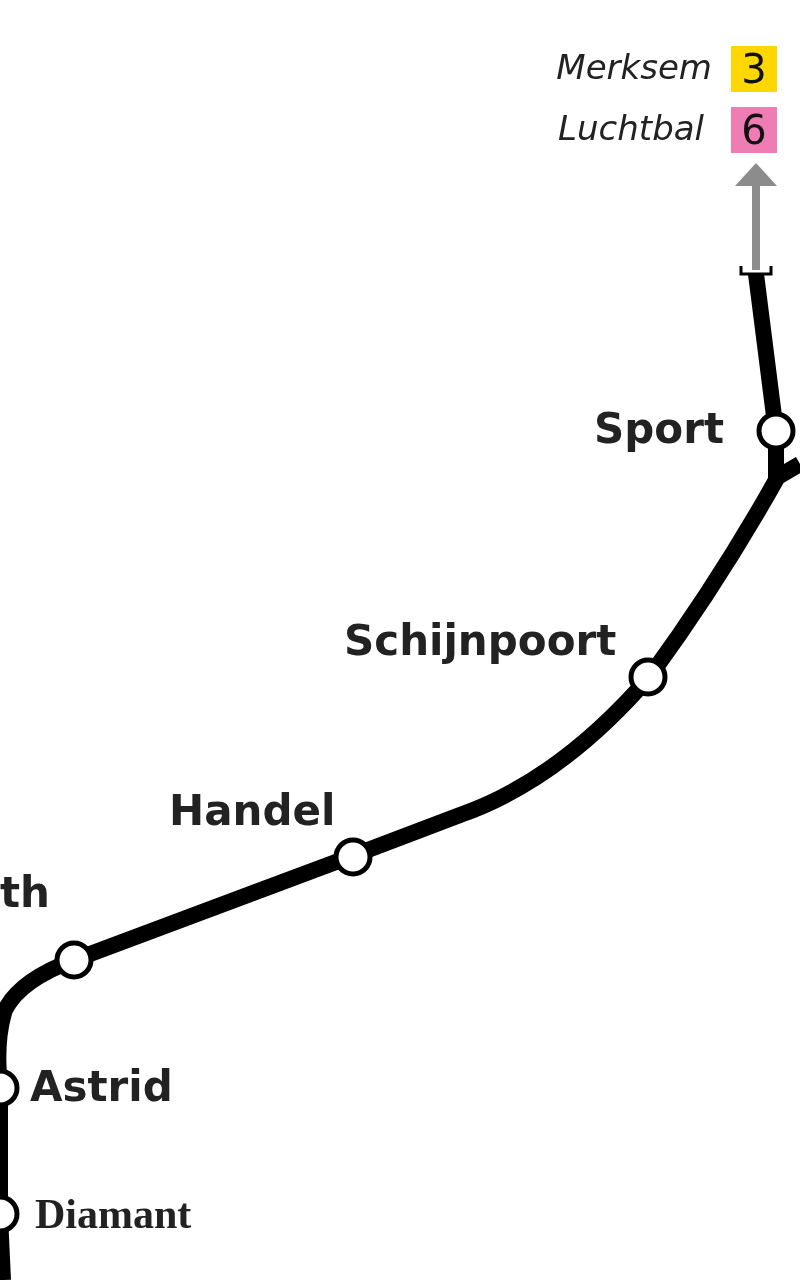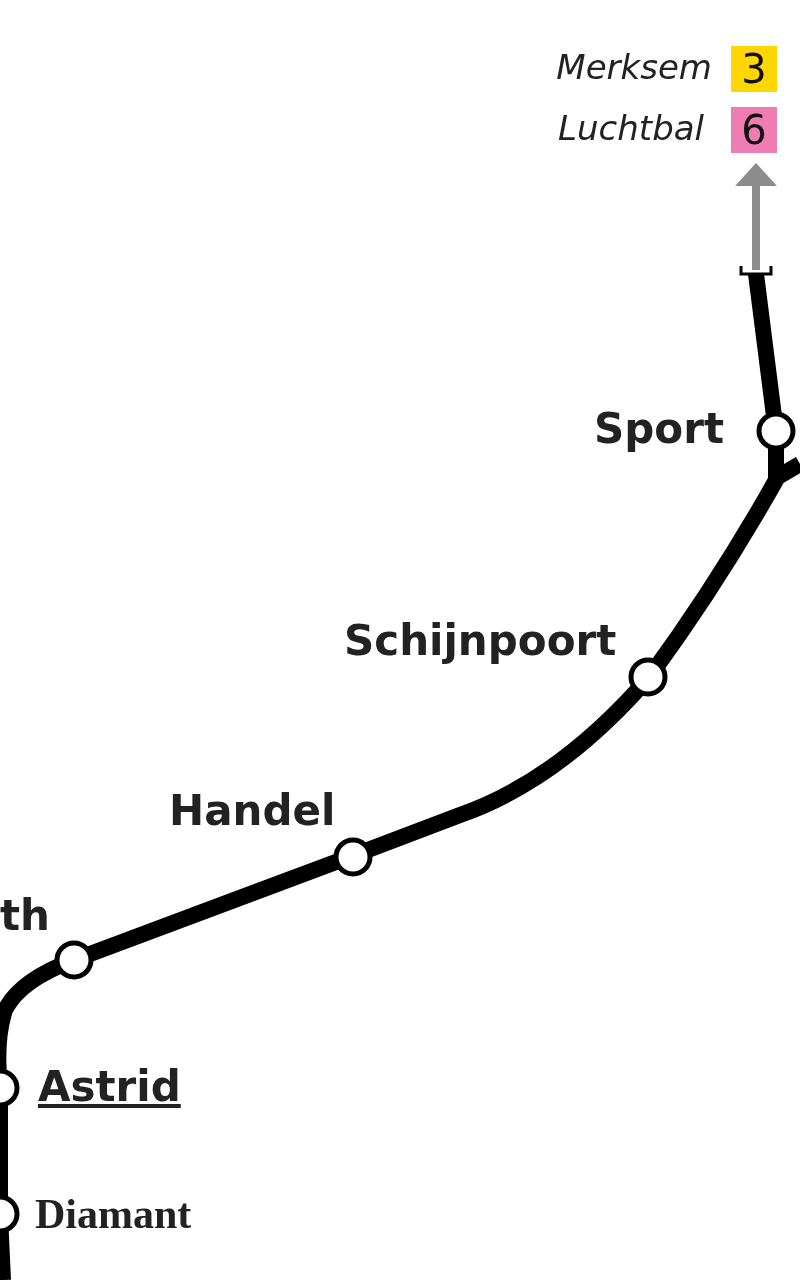--- a/index.html
+++ b/index.html
@@ -35,15 +35,15 @@
 </svg>
 
 <div class="dest" style="right:88px; top:50px;">Merksem</div>
 <div class="badge" style="left:731px; top:46px; background:#ffd700;">3</div>
 <div class="dest" style="right:96px; top:111px;font-style:italic;">Luchtbal</div>
 <div class="badge" style="left:731px; top:107px; background:#f07cb4;">6</div>
 
 <div class="label" style="left:594px; top:408px;">Sport</div>
 <div class="label" style="left:344px; top:620px;">Schijnpoort</div>
 <div class="label" style="left:160px; top:790px;margin-left:9px;">Handel</div>
-<div class="label" style="left:0px; top:895px;">th</div>
-<div class="label" style="left:38px; top:1066px;text-decoration:underline;">Astrid</div>
+<div class="label" style="left:0px; top:872px;">th</div>
+<div class="label" style="left:30px; top:1066px;">Astrid</div>
 <div class="label" style="left:35px; top:1193px;font-family:Liberation Serif, serif;">Diamant</div>
 
 </body></html>

